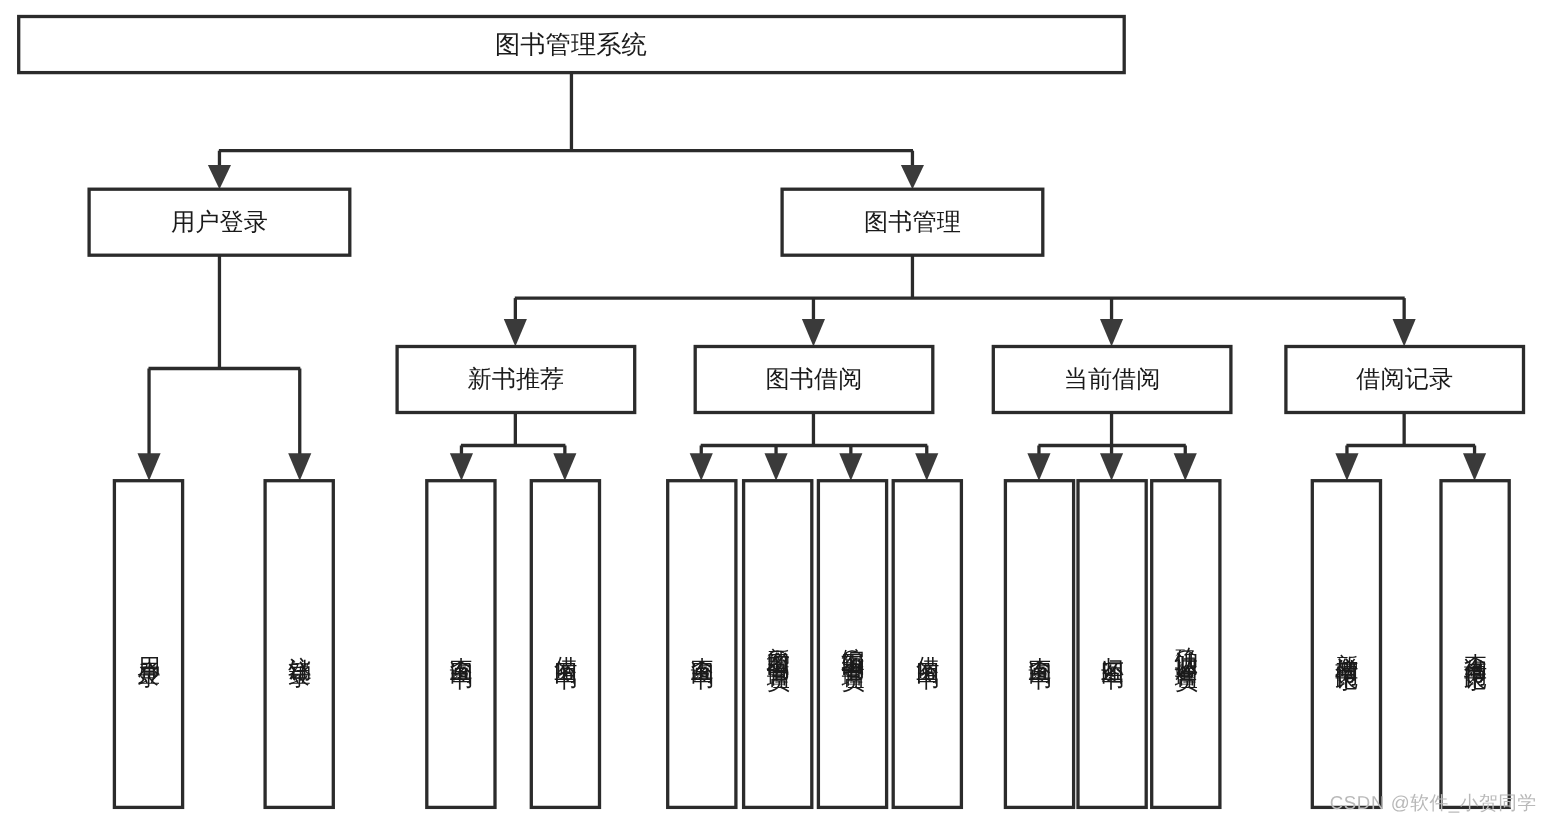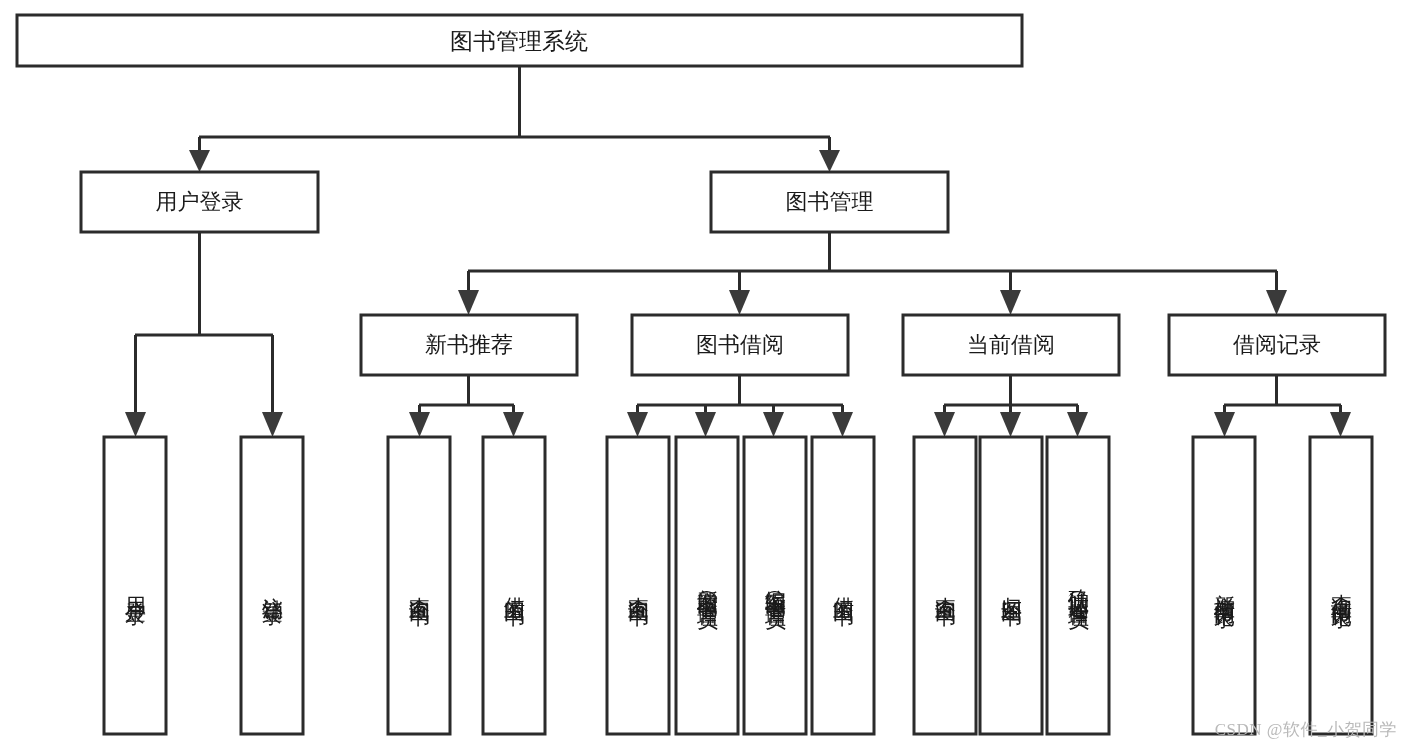--- a/index.html
+++ b/index.html
@@ -67,21 +67,21 @@
     line-height: 1.28;
     letter-spacing: 3px;
     color: #1a1a1a;
     white-space: nowrap;
     text-align: center;
   }
   .watermark {
     position: absolute;
     right: 8px;
     bottom: 6px;
-    font-family: Liberation Serif, serif;
+    font-family: Liberation Sans, sans-serif;
     font-size: 17px;
     color: #b9b9b9;
     letter-spacing: 0.5px;
     white-space: nowrap;
   }
 </style>
 </head>
 <body>
 
 <div id="diagram-root">

